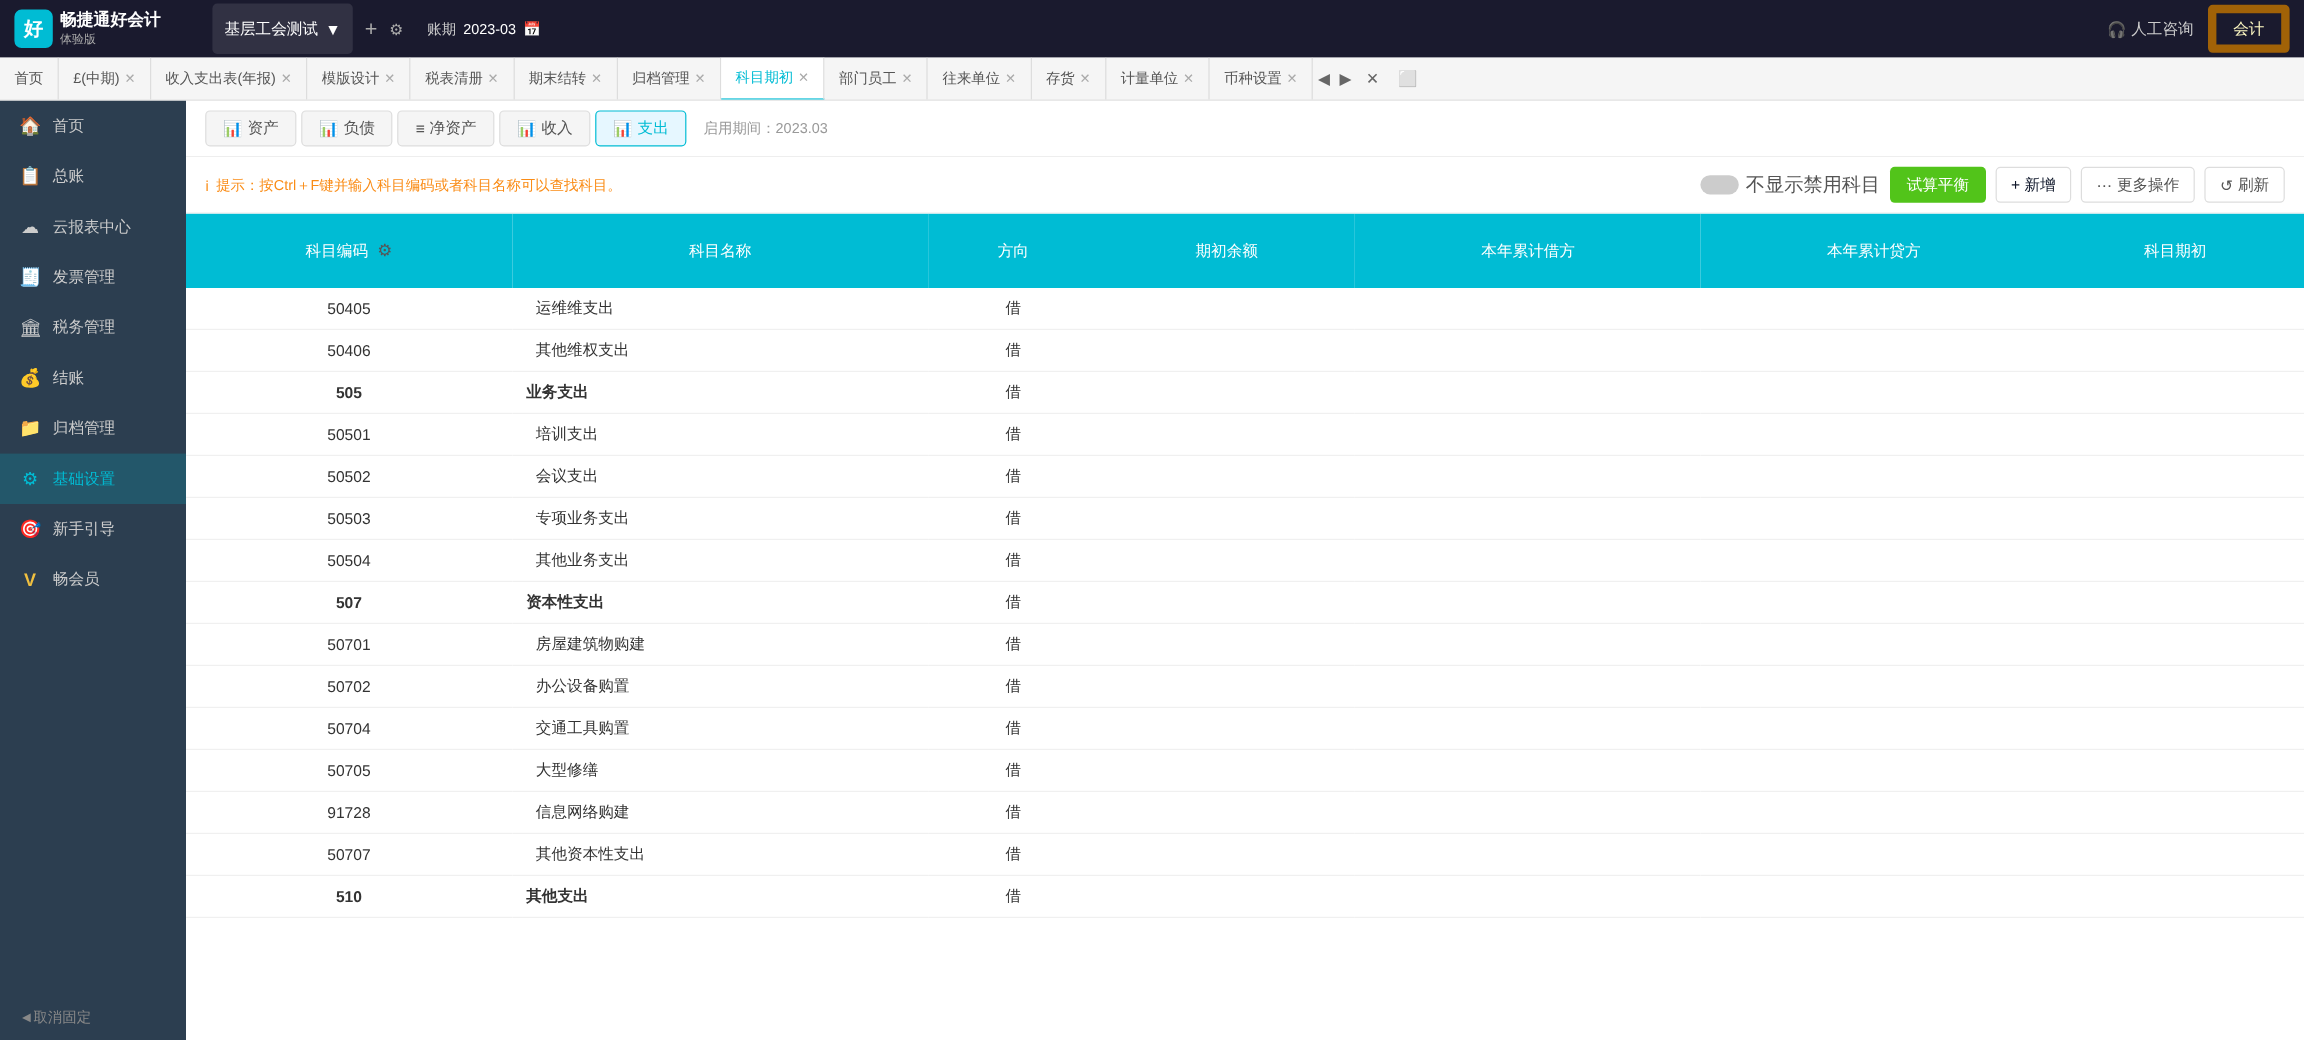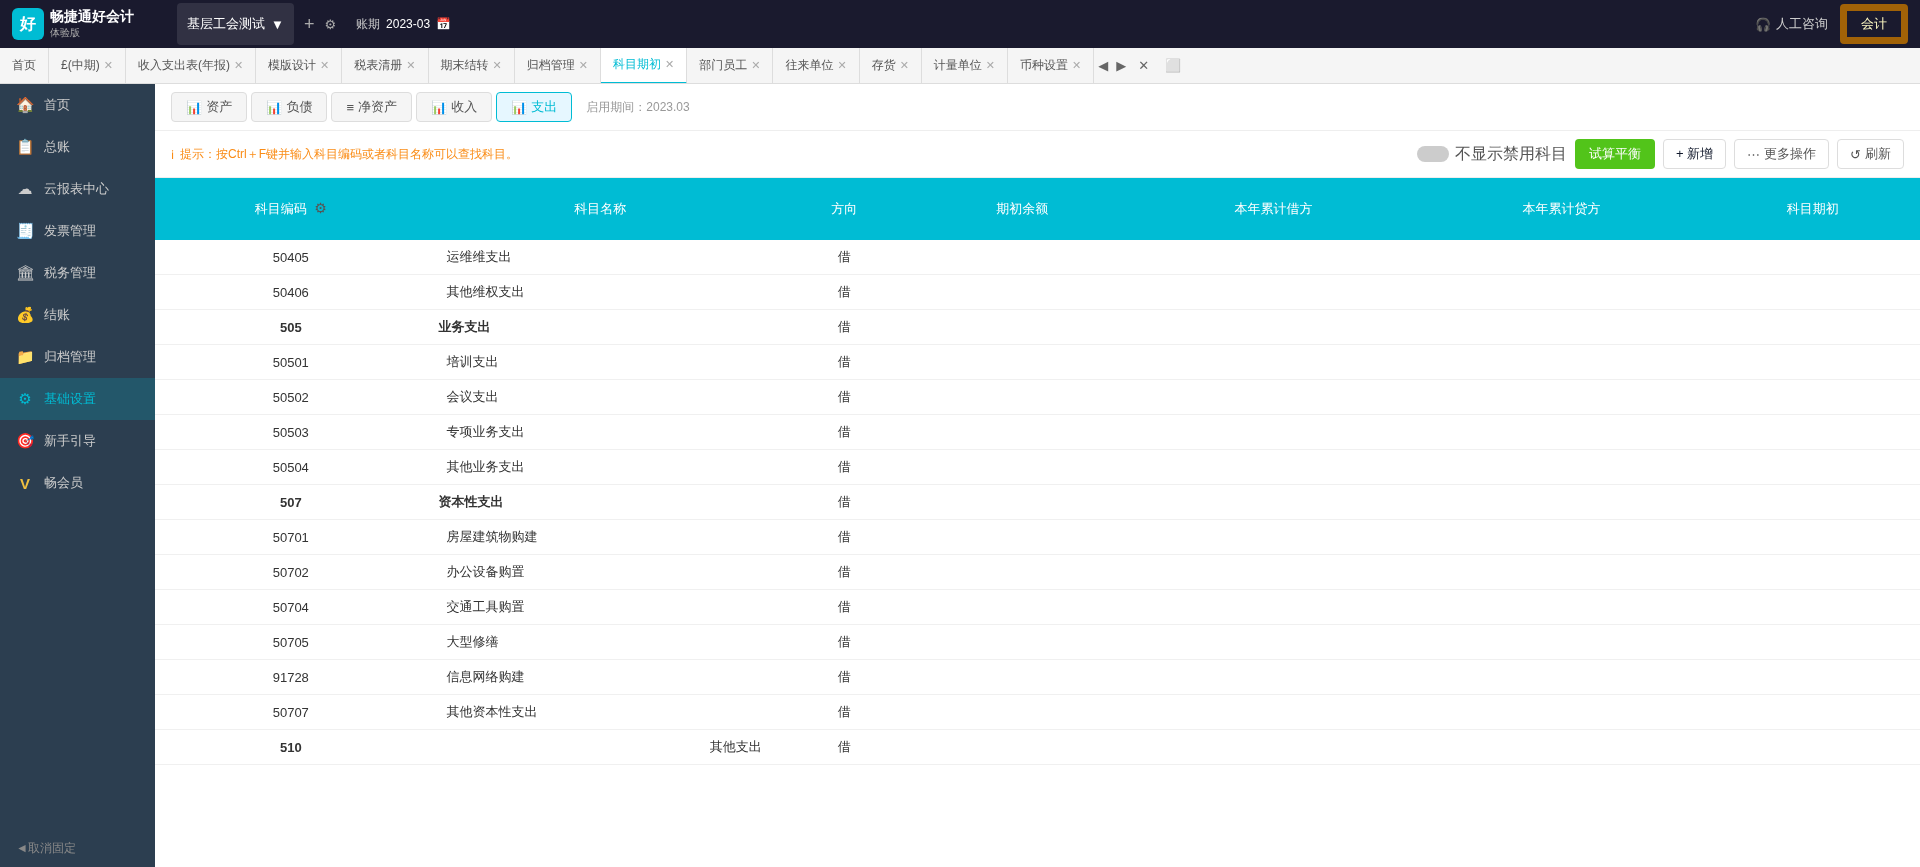--- a/index.html
+++ b/index.html
@@ -405,21 +405,21 @@
               <td class="code">50707</td>
               <td class="name">其他资本性支出</td>
               <td>借</td>
               <td></td>
               <td></td>
               <td></td>
               <td></td>
             </tr>
             <tr class="parent">
               <td class="code">510</td>
-              <td class="name" style="padding-left: 12px; font-weight: normal; text-align: right;">其他支出</td>
+              <td class="name" style="padding-left: 12px; font-weight: bold;">其他支出</td>
               <td>借</td>
               <td></td>
               <td></td>
               <td></td>
               <td></td>
             </tr>
           </tbody>
       </table>
     </div>
   </div>

